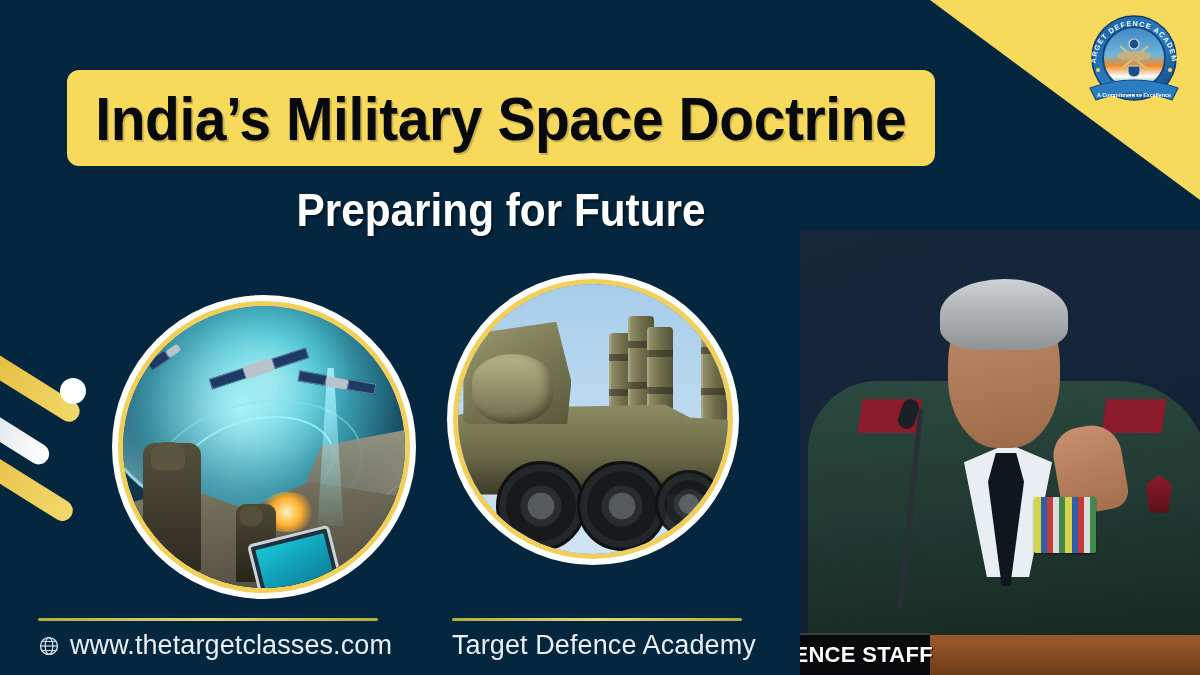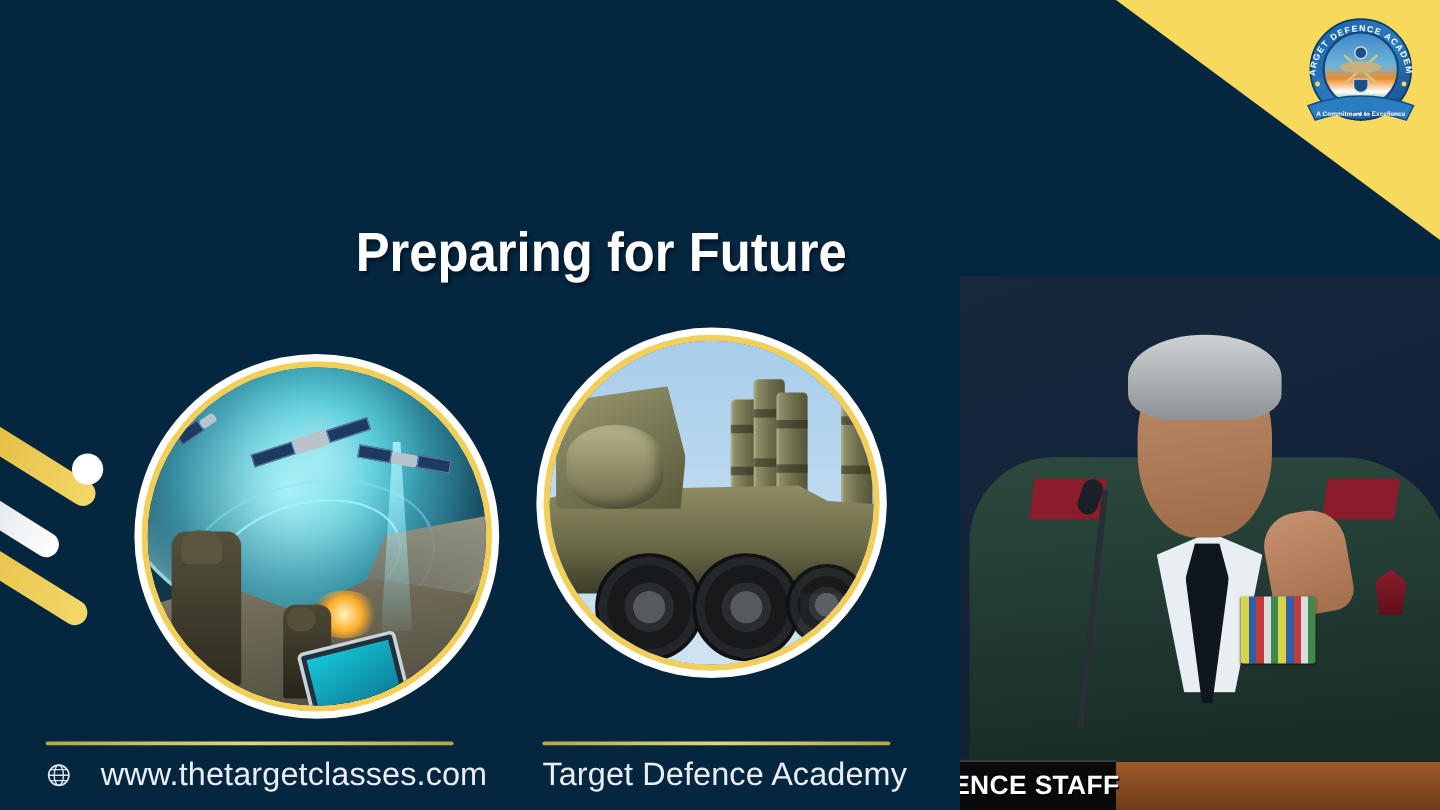--- a/index.html
+++ b/index.html
@@ -387,21 +387,21 @@
   .fb-url  { left: 38px;  bottom: 14px; }
   .fb-name { left: 452px; bottom: 14px; }
   .rule {
     height: 3px;
     background: linear-gradient(90deg,#b6a93f,#e2d87a 50%,#b6a93f);
     margin-bottom: 9px;
     border-radius: 2px;
   }
   .rule-url  { width: 340px; }
   .rule-name { width: 290px; }
-  .footer-row { display: flex; align-items: center; gap: 24px; }
+  .footer-row { display: flex; align-items: center; gap: 10px; }
   .footer-text {
     font-family: "Liberation Sans Narrow", "Liberation Sans", sans-serif;
     font-weight: 400;
     font-size: 27px;
     color: #e9eef2;
     white-space: nowrap;
     letter-spacing: 0.1px;
   }
   .globe-icon { flex: 0 0 auto; display: block; }
 </style>
@@ -453,20 +453,23 @@
       <text font-family="Liberation Sans, sans-serif" font-size="8.6" font-weight="bold" fill="#ffffff" letter-spacing="1.6">
         <textPath href="#arcBot" startOffset="50%" text-anchor="middle">LUCKNOW</textPath>
       </text>
       <circle cx="16" cy="62" r="2" fill="#f5d96a"></circle>
       <circle cx="88" cy="62" r="2" fill="#f5d96a"></circle>
       <path d="M8 80 q44 -16 88 0 l-6 12 q-38 -13 -76 0 z" fill="#2b7dc2" stroke="#114b85" stroke-width="1.2"></path>
       <text x="52" y="89" text-anchor="middle" font-family="Liberation Sans, sans-serif" font-size="5.4" font-weight="bold" fill="#ffffff">A Commitment to Excellence</text>
     </svg>
   </div>
 
+  <div class="title-banner">
+    <div class="title-text">India’s Military Space Doctrine</div>
+  </div>
 
   <div class="subtitle">Preparing for Future</div>
 
   <div class="photo-circle circle-1">
     <div class="scene">
       <div class="s1-sky"></div>
       <div class="s1-globe"></div>
       <div class="s1-ring2"></div>
       <div class="s1-ring"></div>
       <div class="s1-terrain2"></div>

